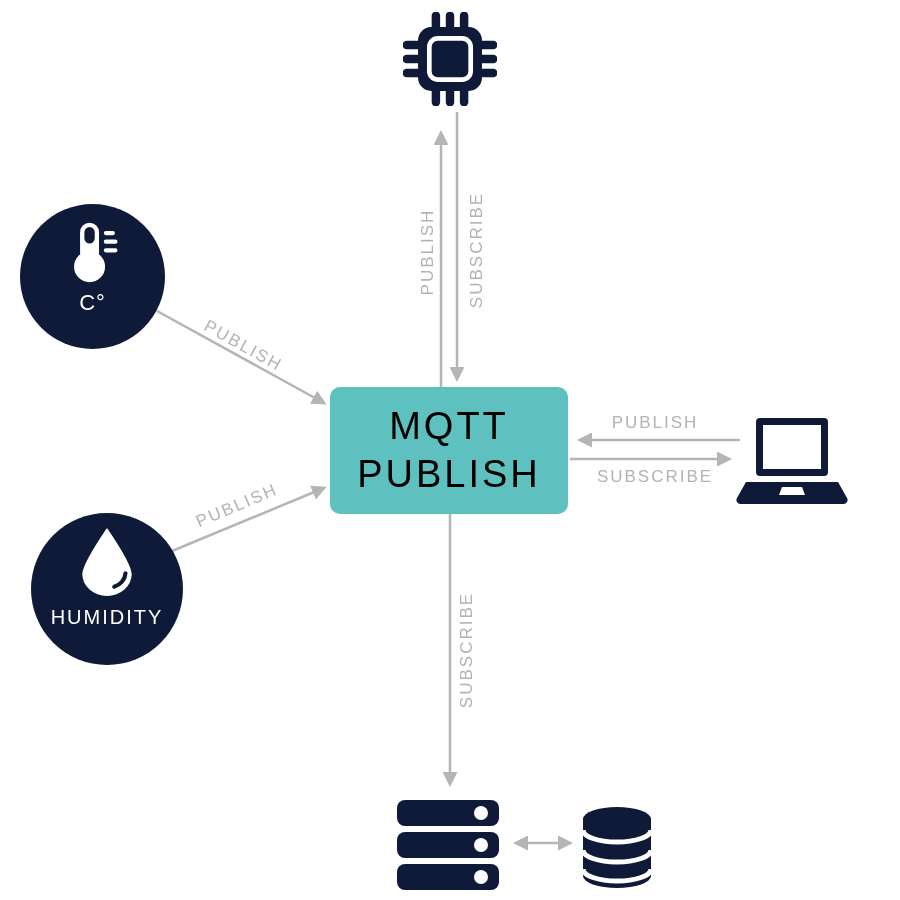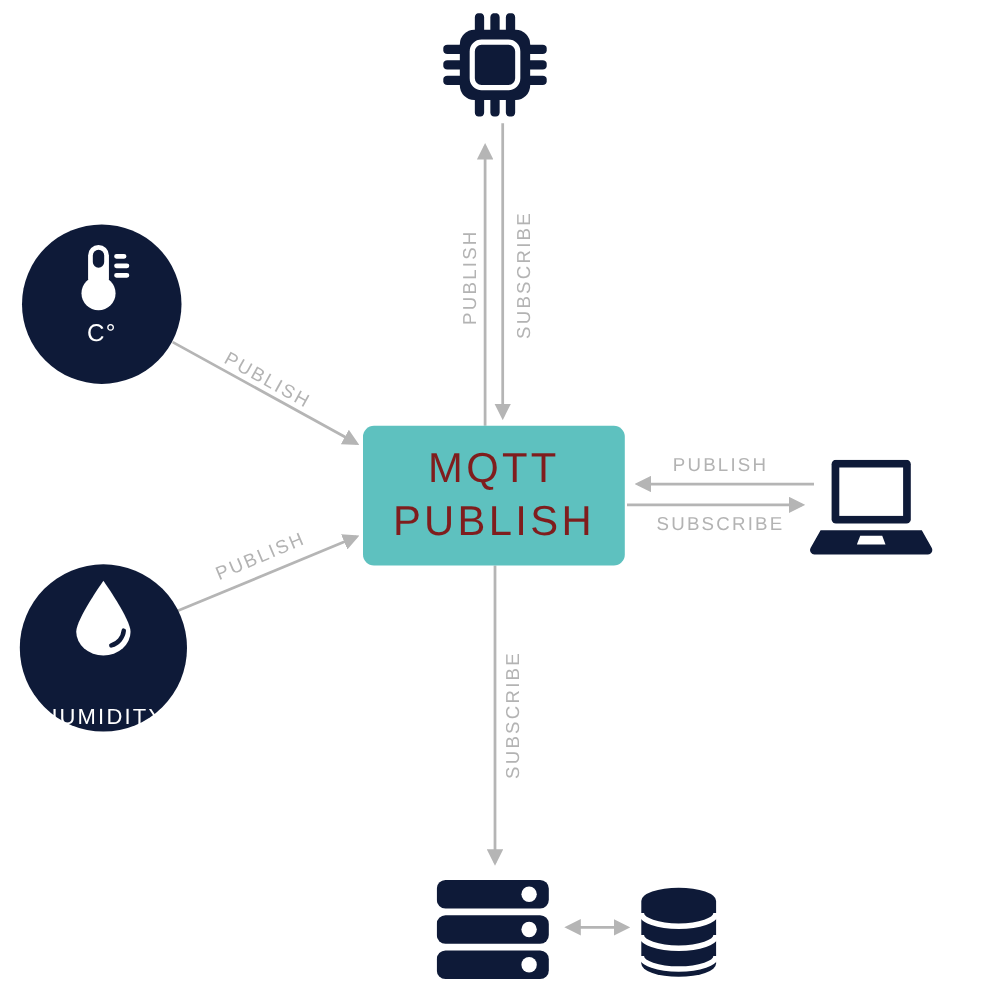--- a/index.html
+++ b/index.html
@@ -13,31 +13,31 @@
   body{background:#ffffff;font-family:"Liberation Sans", sans-serif;}
   .canvas{position:relative;width:900px;height:900px;background:#ffffff;overflow:hidden;}
   .edges{position:absolute;left:0;top:0;pointer-events:none;}
   .node{position:absolute;}
 
   
   .broker{
     left:330px;top:387px;width:238px;height:127px;
     background:var(--teal);border-radius:10px;
     display:flex;flex-direction:column;align-items:center;justify-content:center;
-    color:#7f1d1d;font-size:38px;font-weight:300;letter-spacing:3px;line-height:1.24;
+    color:#000000;font-size:38px;font-weight:300;letter-spacing:3px;line-height:1.24;
   }
 
   
   .circle{
     border-radius:50%;background:var(--navy);color:#fff;
     display:flex;flex-direction:column;align-items:center;
   }
   .temp-circle{left:20px;top:204px;width:145px;height:145px;padding-top:17px;}
   .temp-circle .circle-label{font-size:22px;letter-spacing:1px;margin-top:7px;font-weight:300;}
-  .humidity-circle{left:18px;top:513px;width:152px;height:152px;padding-top:13px;gap:35px;}
+  .humidity-circle{left:31px;top:513px;width:152px;height:152px;padding-top:13px;}
   .humidity-circle .circle-label{font-size:20px;letter-spacing:2px;margin-top:8px;font-weight:300;}
 
   .chip{left:403px;top:12px;width:94px;height:94px;}
   .laptop{left:736px;top:418px;width:112px;height:88px;}
   .server{left:397px;top:800px;width:102px;height:90px;}
   .database{left:582px;top:806px;width:70px;height:84px;}
 
   
   .edge-label{
     position:absolute;color:var(--label);font-size:17px;font-weight:300;

